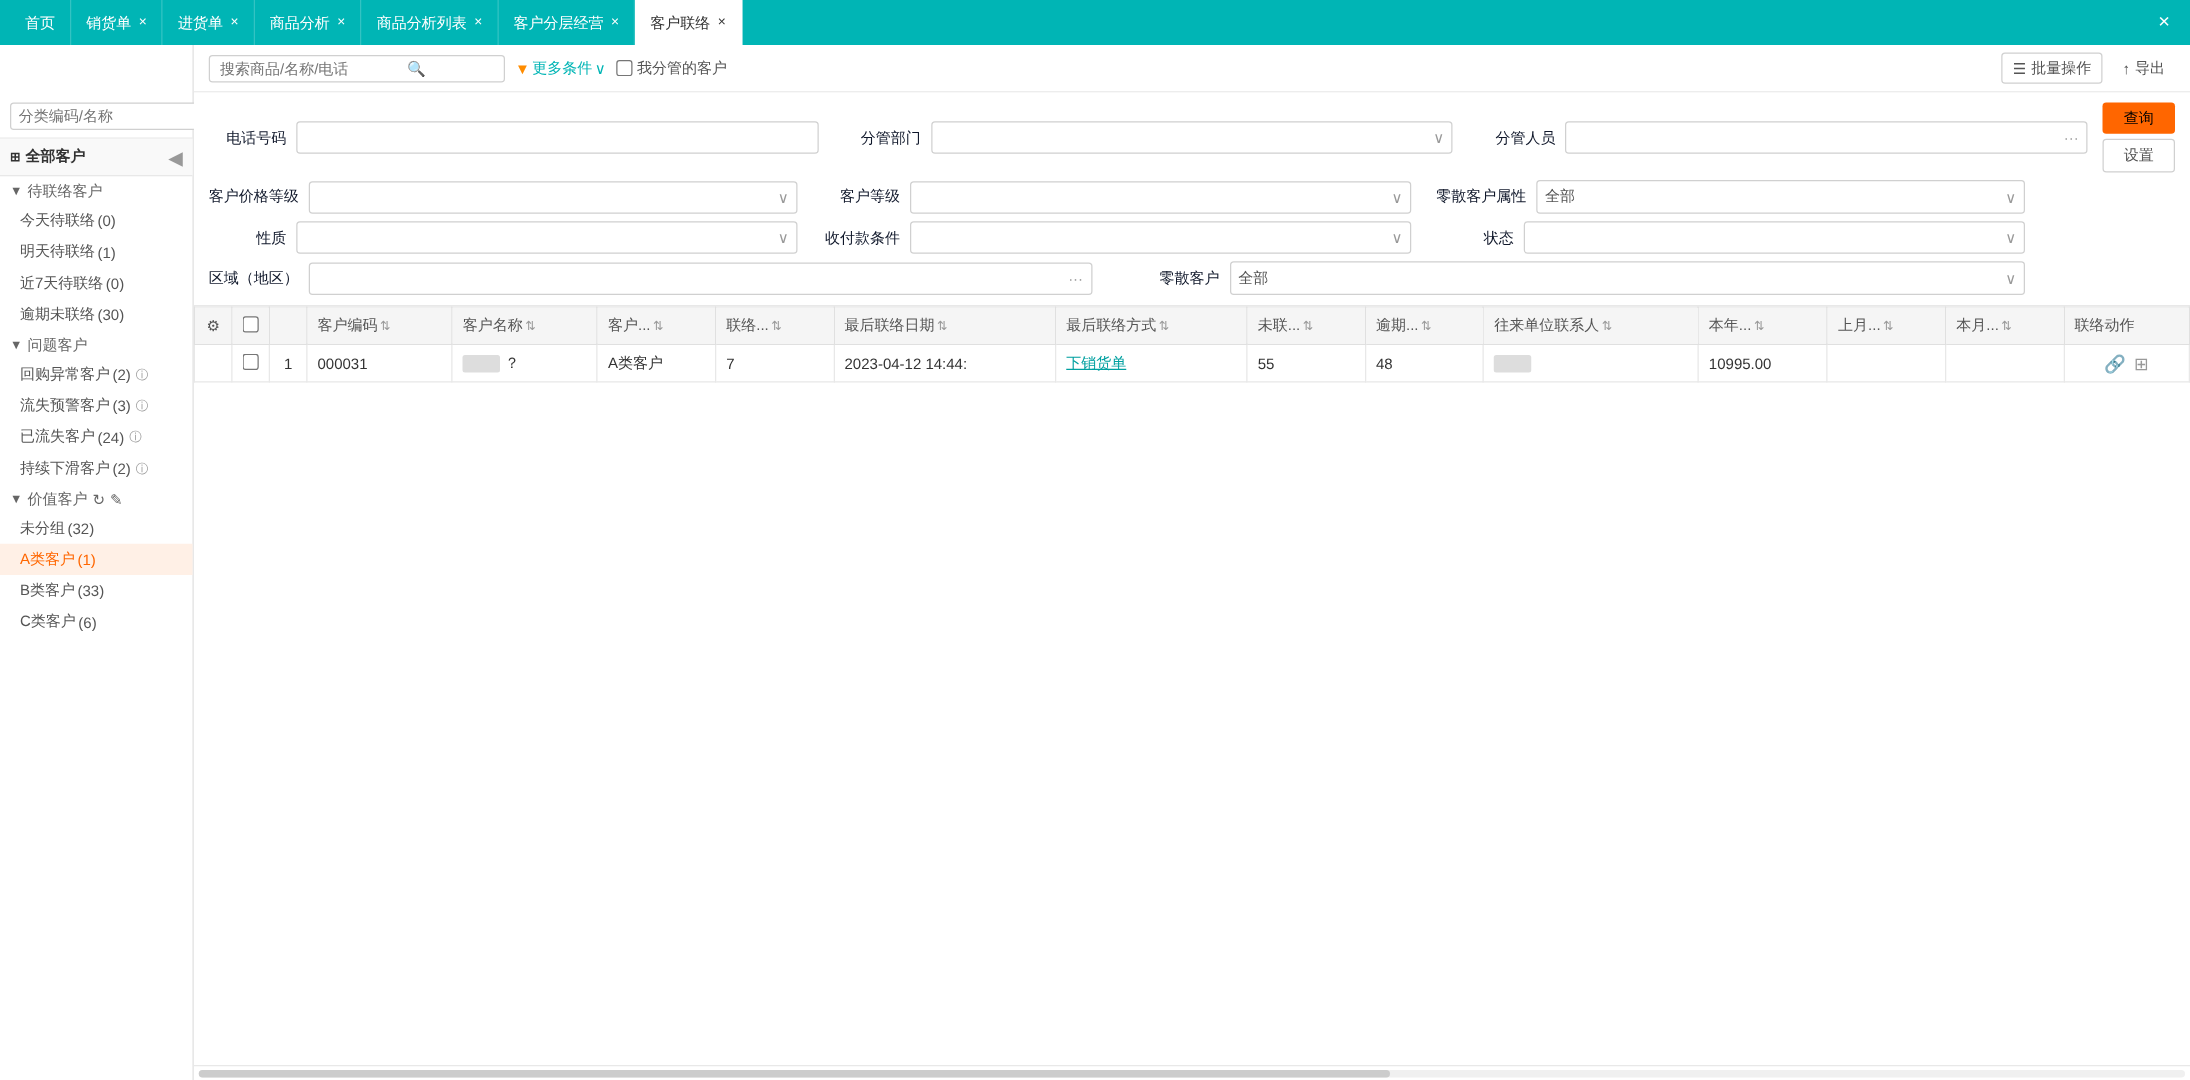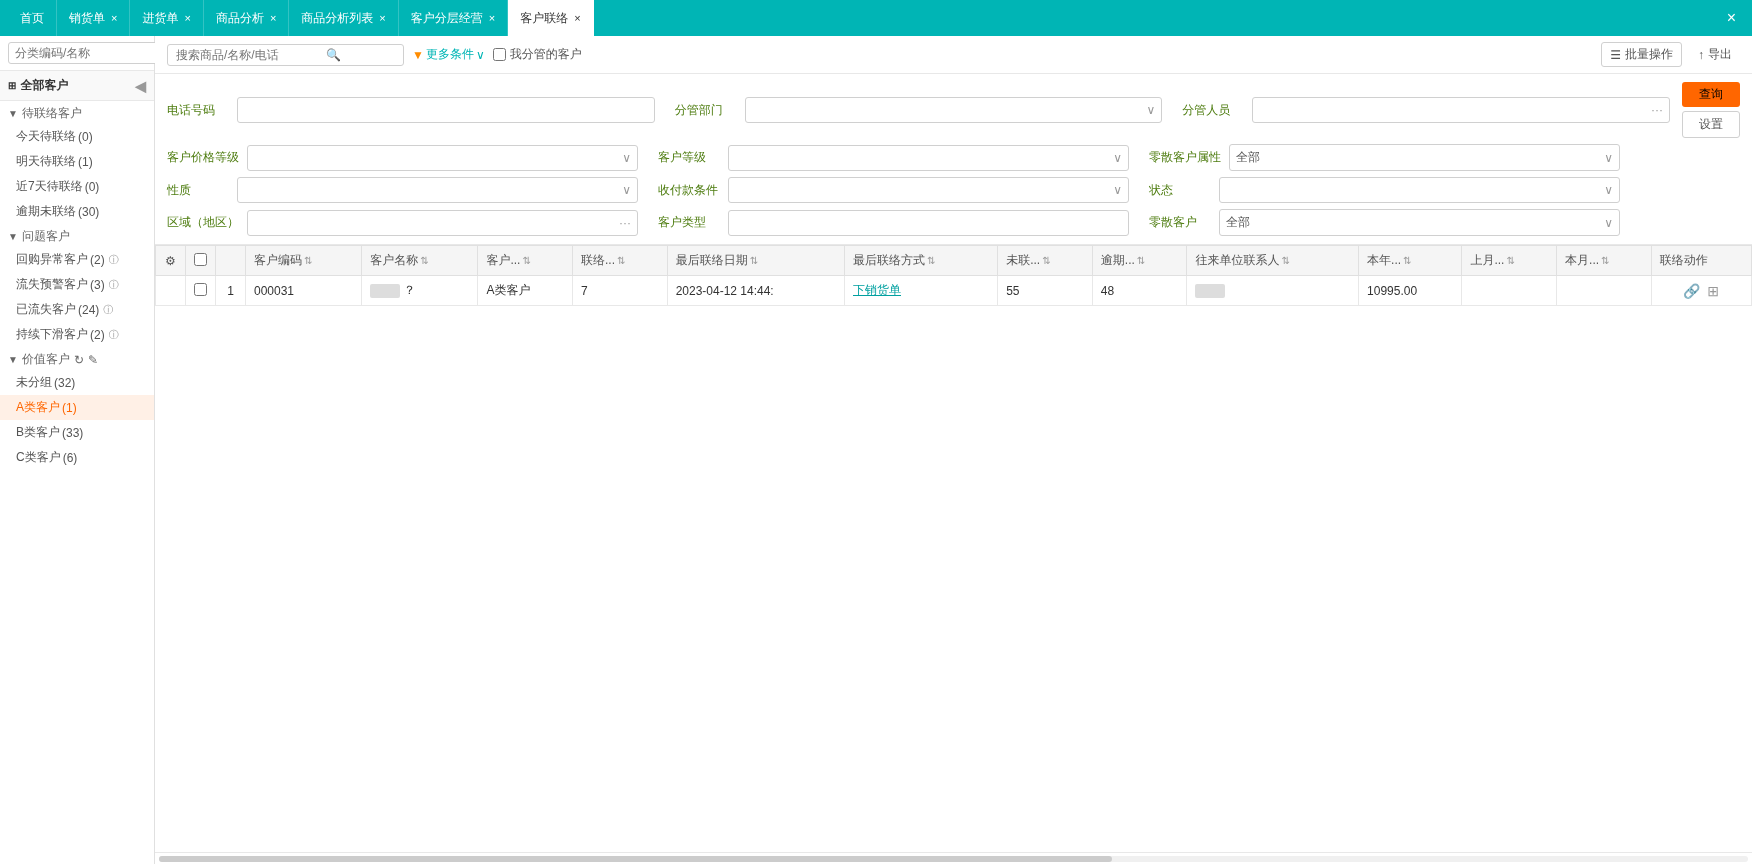--- a/index.html
+++ b/index.html
@@ -20,21 +20,21 @@
 
     
     .main-layout { display: flex; height: calc(864px - 36px); }
 
     
     .sidebar {
       width: 155px; background: white; border-right: 1px solid #e0e0e0;
       display: flex; flex-direction: column; flex-shrink: 0;
     }
     .sidebar-search {
-      display: flex; align-items: center; padding: 6px 8px; border-bottom: 1px solid #e8e8e8;
+      display: flex; align-items: center; padding: 6px 8px; border-bottom: 1px solid #e8e8e8; margin-top: 40px;
     }
     .sidebar-search input {
       flex: 1; border: 1px solid #d0d0d0; border-radius: 3px; padding: 3px 6px;
       font-size: 12px; color: #999;
     }
     .sidebar-search .search-icon { margin-left: 4px; color: #00b5b5; cursor: pointer; font-size: 14px; }
     .sidebar-section-header {
       display: flex; align-items: center; padding: 6px 8px; font-weight: bold; color: #333;
       background: #f9f9f9; border-bottom: 1px solid #e8e8e8; cursor: pointer;
     }
@@ -83,21 +83,21 @@
     
     .advanced-filters {
       background: white; border-bottom: 1px solid #e8e8e8; padding: 8px 12px;
     }
     .filter-row { display: flex; align-items: center; margin-bottom: 6px; gap: 0; }
     .filter-row:last-child { margin-bottom: 0; }
     .filter-cell {
       display: flex; align-items: center; flex: 1; min-width: 0;
     }
     .filter-label {
-      color: #4d7c0f; white-space: nowrap; min-width: 70px; text-align: left; padding-right: 8px;
+      color: #0f172a; white-space: nowrap; min-width: 70px; text-align: right; padding-right: 8px;
     }
     .filter-select {
       flex: 1; border: 1px solid #d0d0d0; border-radius: 3px; padding: 4px 6px;
       background: white; color: #555; display: flex; align-items: center; cursor: pointer;
       min-height: 26px; position: relative;
     }
     .filter-select .select-arrow { margin-left: auto; color: #999; }
     .filter-select .dots { margin-left: auto; color: #999; }
     .filter-input {
       flex: 1; border: 1px solid #d0d0d0; border-radius: 3px; padding: 4px 6px;
@@ -383,25 +383,20 @@
       </div>
 
       <div class="filter-row">
         <div class="filter-cell">
           <span class="filter-label">区域（地区）</span>
           <div class="filter-select">
             <span class="dots">···</span>
           </div>
         </div>
         <div style="width:20px;"></div>
-        <div class="filter-cell">
-          <span class="filter-label">客户类型</span>
-          <div class="filter-select">
-          </div>
-        </div>
         <div style="width:20px;"></div>
         <div class="filter-cell">
           <span class="filter-label">零散客户</span>
           <div class="filter-select">
             <span>全部</span>
             <span class="select-arrow">∨</span>
           </div>
         </div>
         <div style="width:120px;"></div>
       </div>

